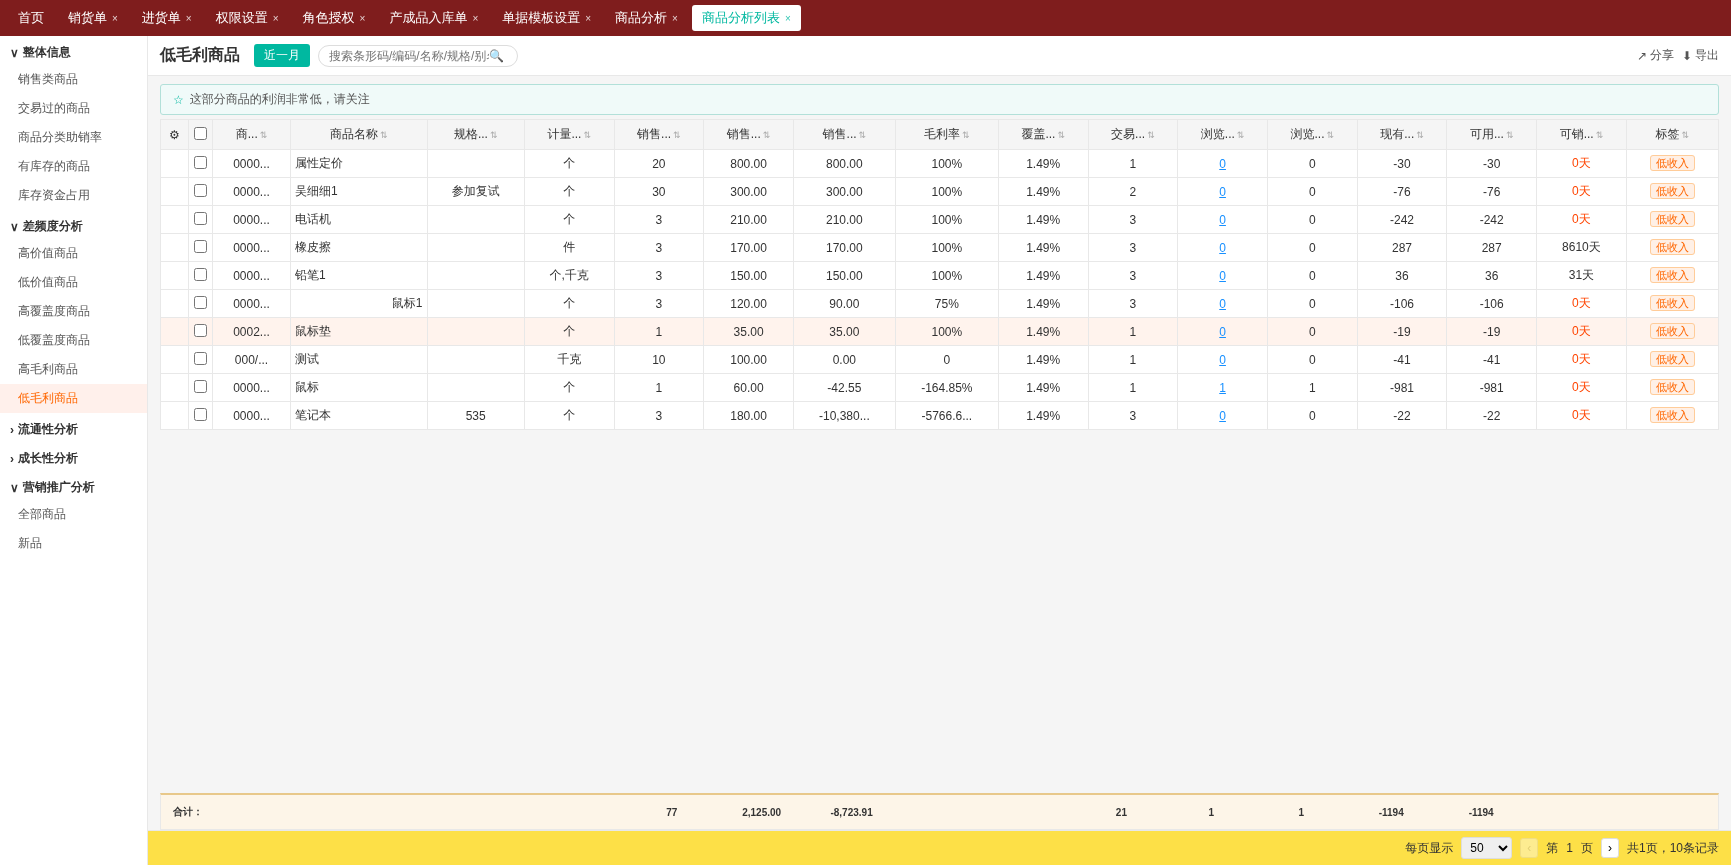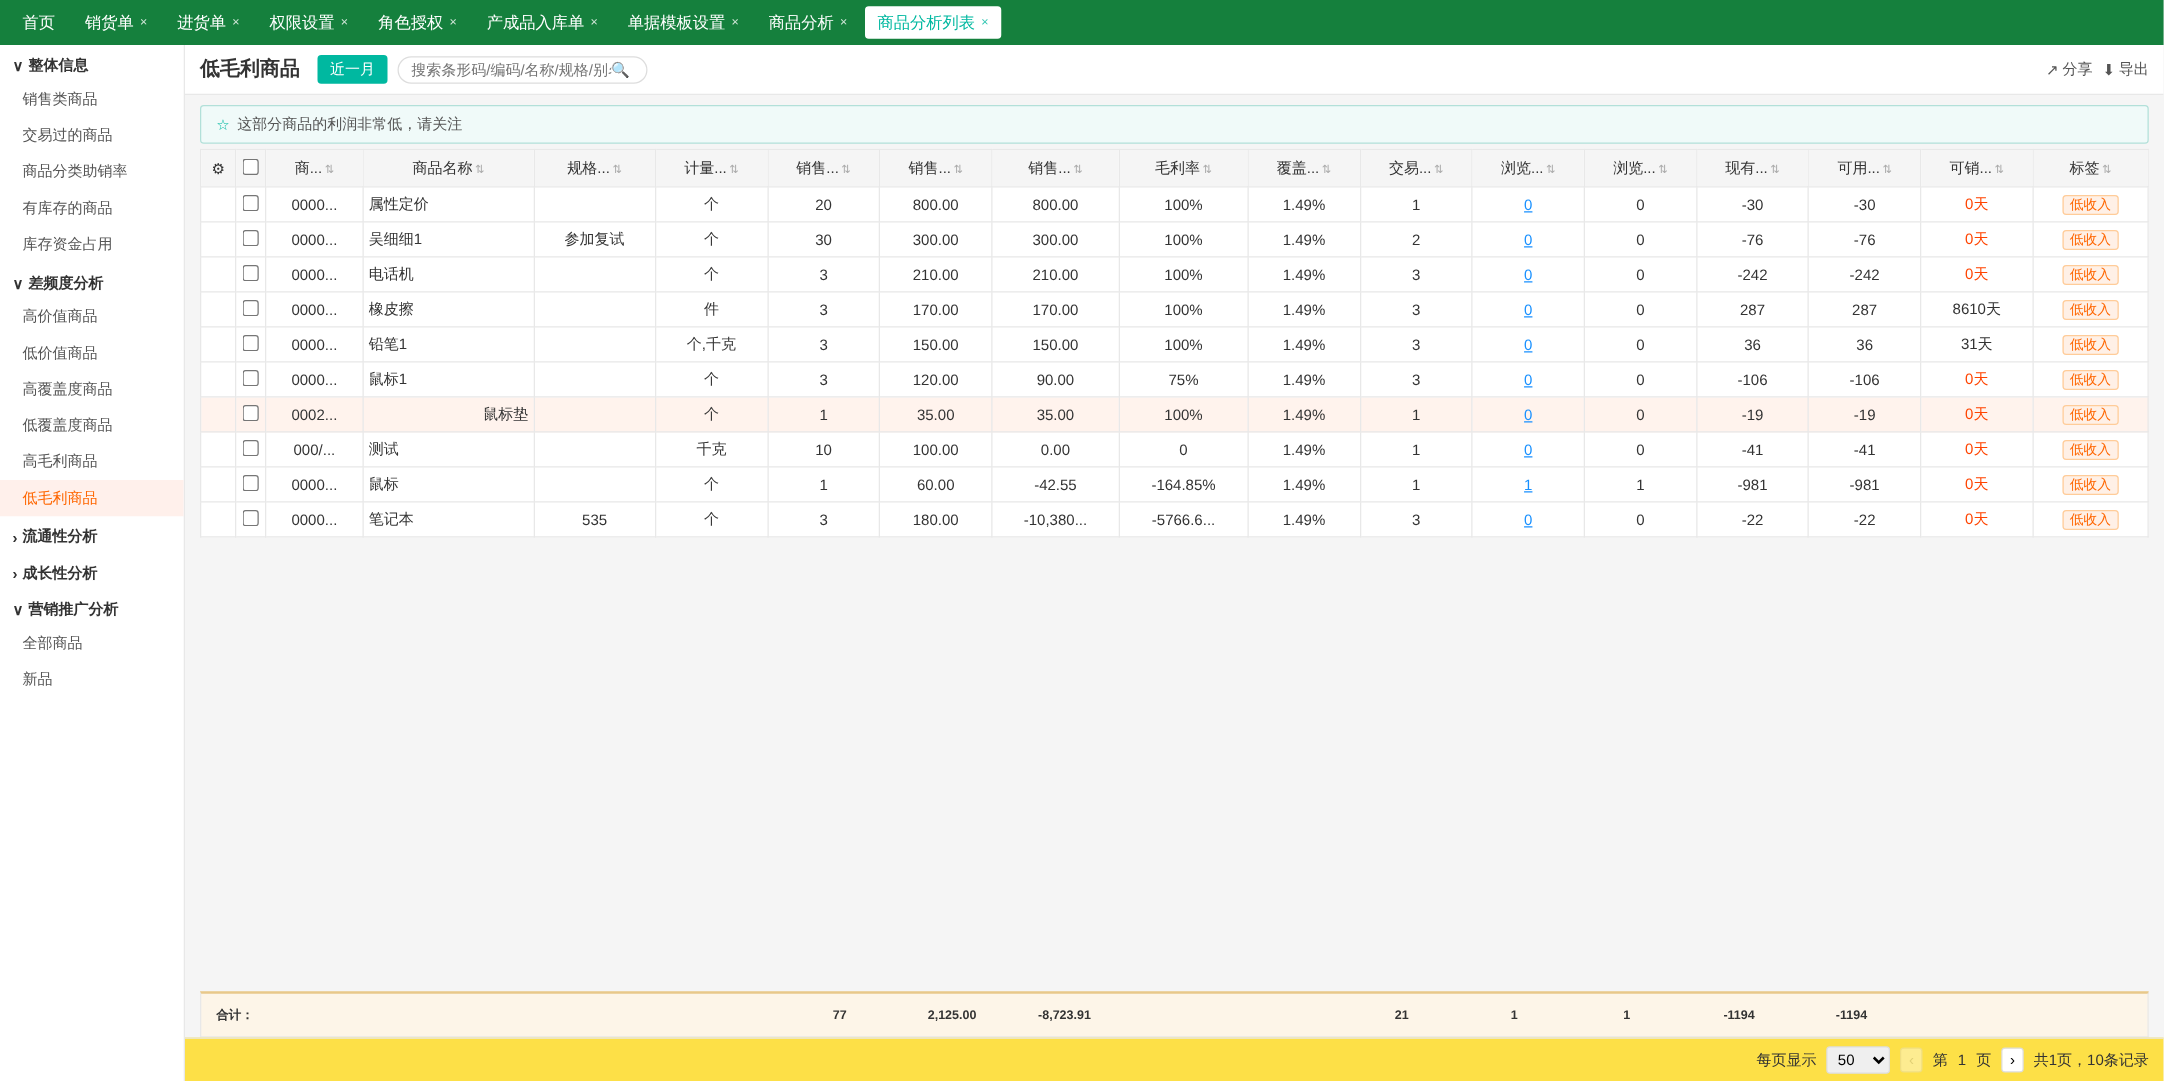--- a/index.html
+++ b/index.html
@@ -1,20 +1,20 @@
 <!DOCTYPE html>
 <html><head>
   <meta charset="utf-8">
   <style>
     * { box-sizing: border-box; margin: 0; padding: 0; }
     body { font-family: "Microsoft YaHei", "PingFang SC", sans-serif; font-size: 12px; background: #f5f5f5; color: #333; }
 
     
     .top-nav {
-      background: #15803d;
+      background: #7f1d1d;
       display: flex;
       align-items: center;
       height: 36px;
       padding: 0 8px;
       gap: 4px;
     }
     .top-nav .nav-item {
       color: #fff;
       padding: 4px 10px;
       cursor: pointer;
@@ -462,21 +462,21 @@
       <td>36</td>
       <td style="">31天</td>
       <td><span class="tag-badge">低收入</span></td>
     </tr>
             <tr>
       <td></td>
       <td class="checkbox-cell">
         <input type="checkbox" style="">
       </td>
       <td>0000...</td>
-      <td style="text-align:left;margin-left:32px;">鼠标1</td>
+      <td style="text-align:right;margin-left:32px;">鼠标1</td>
       <td></td>
       <td>个</td>
       <td>3</td>
       <td>120.00</td>
       <td>90.00</td>
       <td>75%</td>
       <td>1.49%</td>
       <td>3</td>
       <td><span class="blue-link">0</span></td>
       <td>0</td>
@@ -484,21 +484,21 @@
       <td>-106</td>
       <td style="color:#ff4400;">0天</td>
       <td><span class="tag-badge">低收入</span></td>
     </tr>
             <tr class="highlighted">
       <td></td>
       <td class="checkbox-cell">
         <input type="checkbox" style="">
       </td>
       <td>0002...</td>
-      <td style="text-align:right;">鼠标垫</td>
+      <td style="text-align:left;">鼠标垫</td>
       <td></td>
       <td>个</td>
       <td>1</td>
       <td>35.00</td>
       <td>35.00</td>
       <td>100%</td>
       <td>1.49%</td>
       <td>1</td>
       <td><span class="blue-link">0</span></td>
       <td>0</td>

